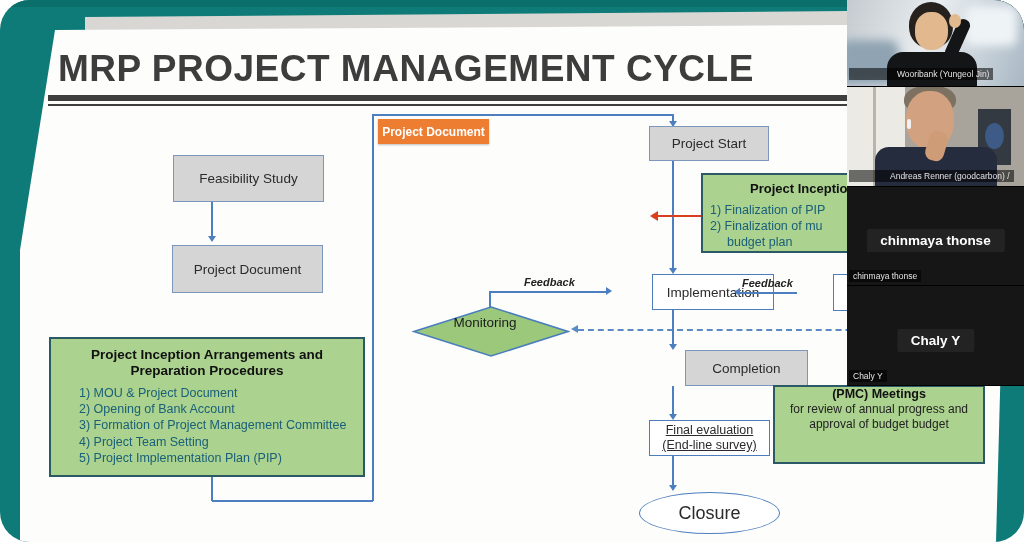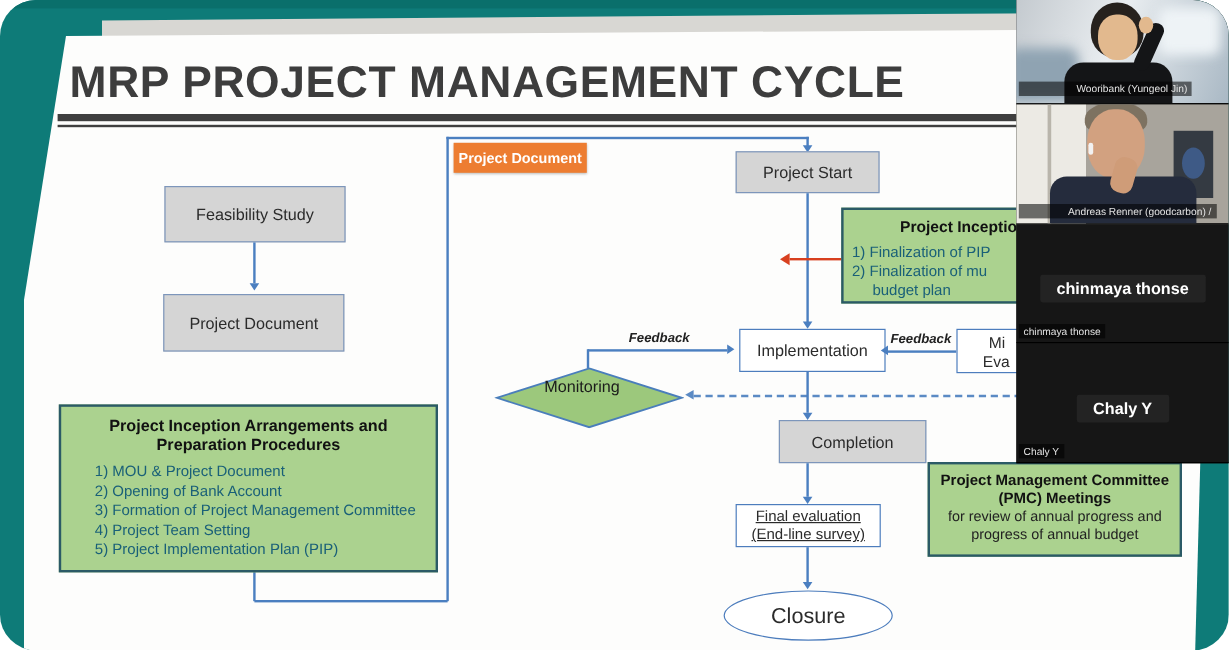--- a/index.html
+++ b/index.html
@@ -7,21 +7,21 @@
   .stage{position:relative;width:1024px;height:542px;background:#0e7b78;overflow:hidden;border-radius:30px;}
   .abs{position:absolute;}
   
   .back-page{background:#d8d7d3;clip-path:polygon(85px 17px,848px 11px,848px 31px,85px 33px);width:1024px;height:542px;left:0;top:0;}
   .page{background:#fdfdfc;clip-path:polygon(55px 30px,1010px 24px,996px 542px,20px 542px,20px 250px);width:1024px;height:542px;left:0;top:0;}
   .top-shade{left:0;top:0;width:1024px;height:7px;background:#0a6f6b;}
   
   .slide-title{color:#3d3d3d;font-weight:bold;font-size:37px;letter-spacing:.5px;white-space:nowrap;}
   .rule{background:#3f3f3f;}
   
-  .fbox{display:flex;align-items:center;justify-content:center;text-align:center;color:#2b2b2b;font-size:13.5px;box-sizing:border-box;}
+  .fbox{display:flex;align-items:center;justify-content:center;text-align:center;color:#2b2b2b;font-size:13.5px;box-sizing:border-box;margin-left:36px;}
   .gray{background:#d5d5d5;border:1.5px solid #7d96bb;}
   .white{background:#ffffff;border:1.5px solid #4d7dbd;}
   .greenbox{background:#abd28f;border:2px solid #2b5a66;box-sizing:border-box;}
   .line{background:#4b7fc0;}
   .redline{background:#d8401f;}
   .ah{width:0;height:0;}
   .ah-down{border-left:4.5px solid transparent;border-right:4.5px solid transparent;border-top:6px solid #4b7fc0;}
   .ah-right{border-top:4.5px solid transparent;border-bottom:4.5px solid transparent;border-left:6px solid #4b7fc0;}
   .ah-left{border-top:4.5px solid transparent;border-bottom:4.5px solid transparent;border-right:6px solid #4b7fc0;}
   .ah-left-red{border-top:5px solid transparent;border-bottom:5px solid transparent;border-right:8px solid #d8401f;}
@@ -136,24 +136,23 @@
     <span>Final evaluation</span>
     <span>(End-line survey)</span>
   </div>
   <div class="abs line" style="left:672px;top:456px;width:2px;height:29px;"></div>
   <div class="abs ah ah-down" style="left:669px;top:485px;"></div>
   <div class="abs fbox white ellipse" style="left:603px;top:492px;width:141px;height:42px;font-size:18px;">
     <span>Closure</span>
   </div>
 
   <div class="abs greenbox" style="left:773px;top:385px;width:212px;height:79px;">
-    <div class="pmc-bold" style="margin-top:6px;">Project Management Committee</div>
     <div class="pmc-bold">(PMC) Meetings</div>
     <div class="pmc-reg">for review of annual progress and</div>
-    <div class="pmc-reg">progress of annual budget</div>
+    <div class="pmc-reg">approval of budget budget</div>
   </div>
 
   <div class="abs vpanel">
 
     <div class="tile" style="top:0;height:87px;background:linear-gradient(110deg,#c4cacf,#e9edf0 45%,#a9b8c4);">
       <div class="abs blur" style="left:118px;top:6px;width:52px;height:40px;background:#eef3f6;border-radius:8px;"></div>
       <div class="abs blur" style="left:-8px;top:40px;width:60px;height:45px;background:#8fa3b2;border-radius:10px;"></div>
       <div class="abs" style="left:62px;top:2px;width:44px;height:46px;background:#26211d;border-radius:50% 50% 45% 45%;"></div>
       <div class="abs" style="left:68px;top:12px;width:33px;height:38px;background:#e2b98e;border-radius:46%;"></div>
       <div class="abs" style="left:40px;top:52px;width:90px;height:36px;background:#141517;border-radius:16px 16px 0 0;"></div>

